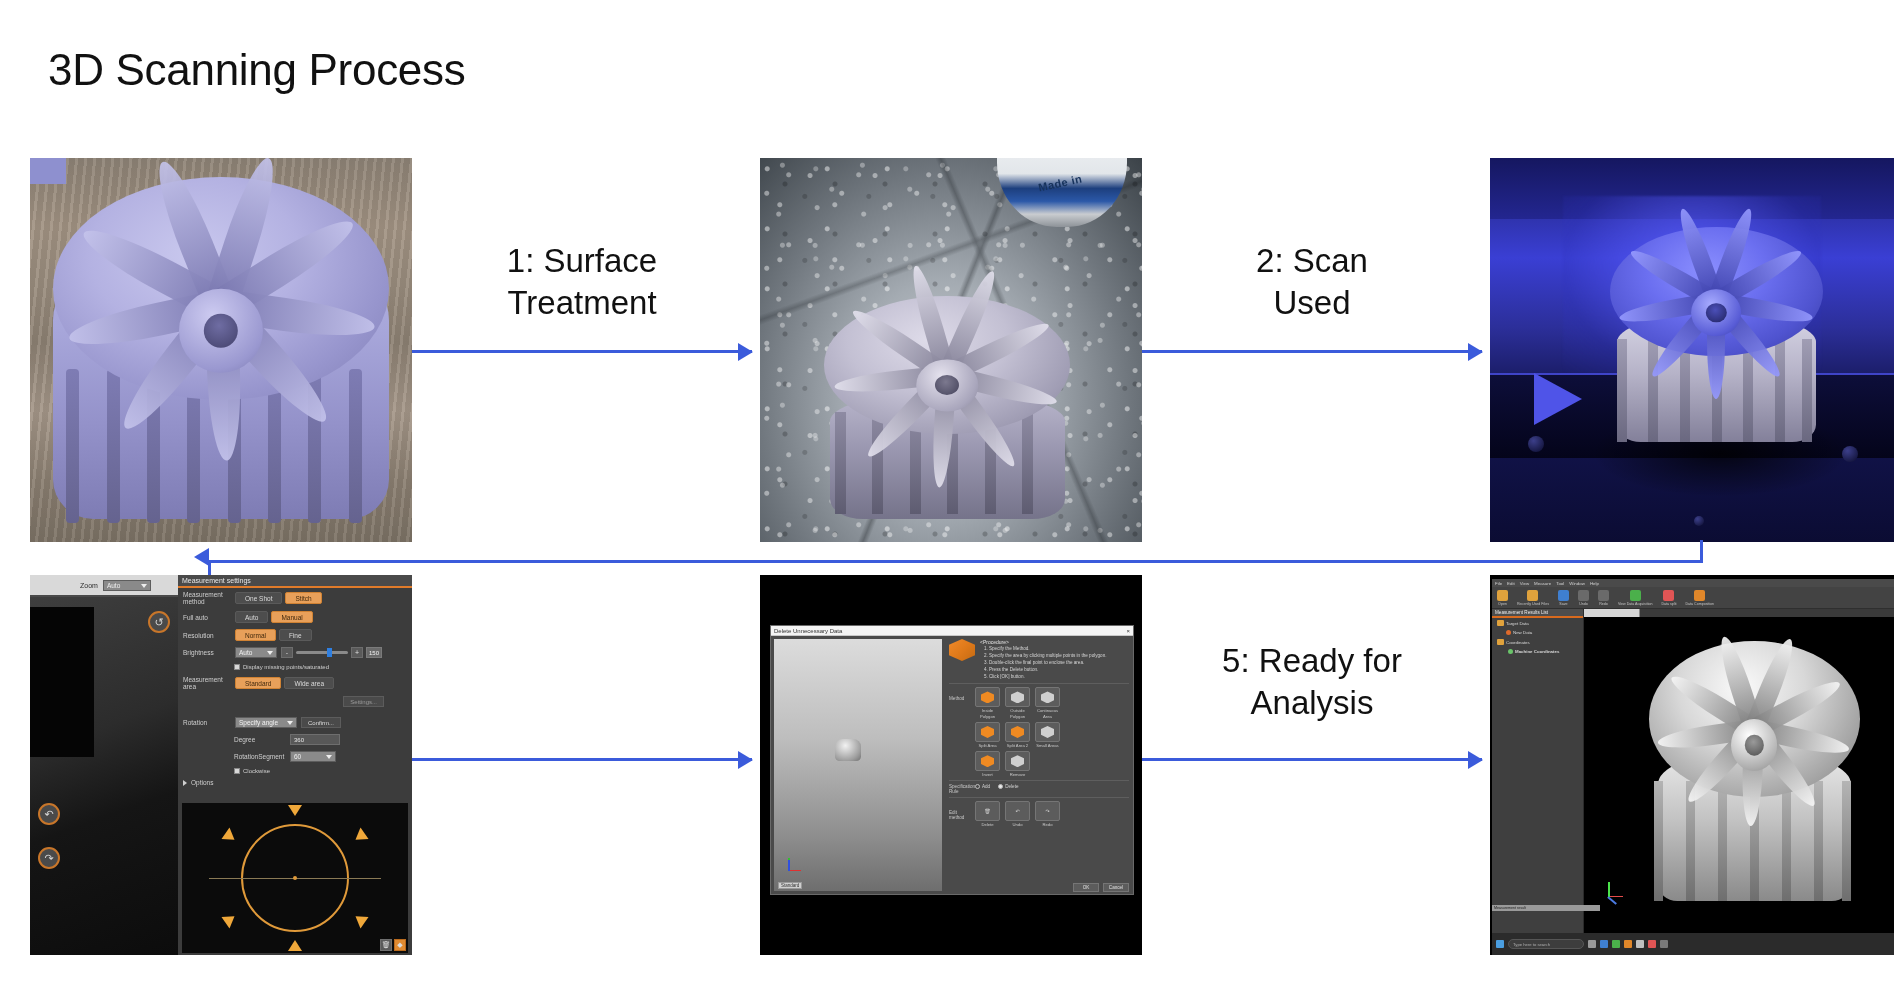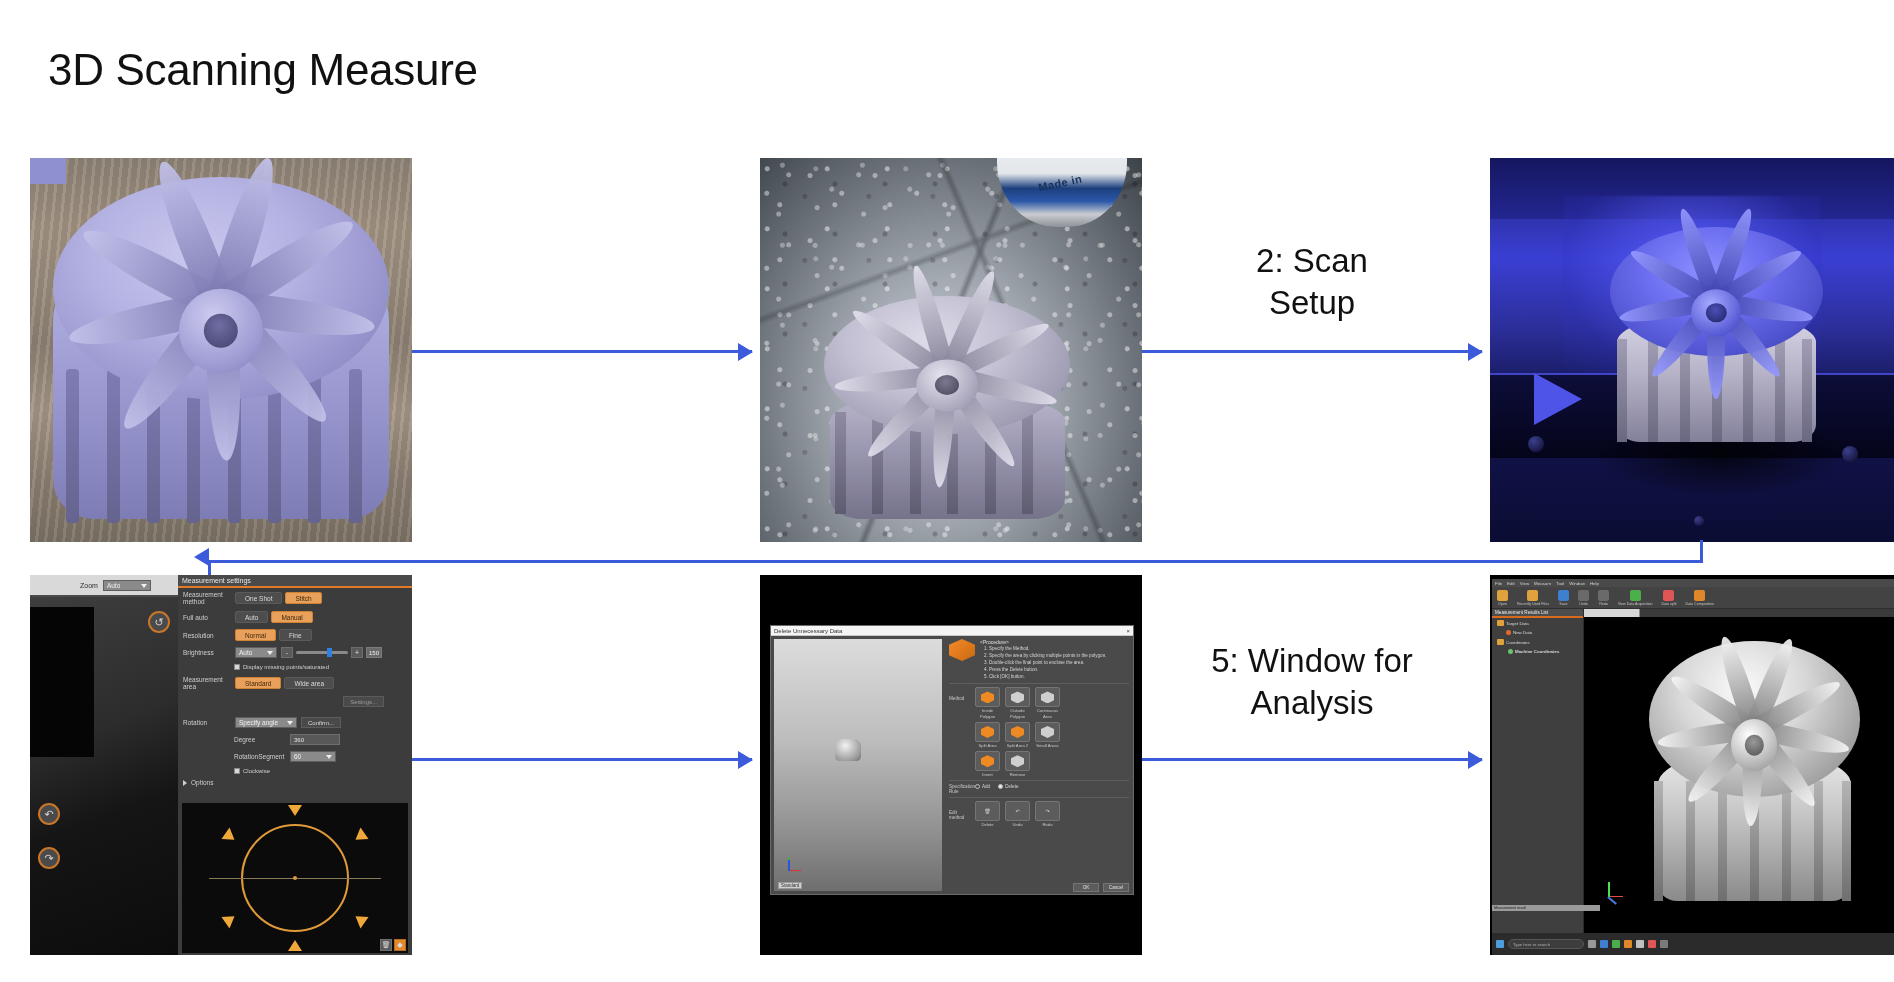--- a/index.html
+++ b/index.html
@@ -466,21 +466,21 @@
   #sw-results .caption-strip {
     position:absolute; left:0; bottom:22px; width:108px; height:6px; background:#9a9a9a;
     font-size:3.6px; color:#1a1a1a; display:flex; align-items:center; padding-left:2px;
   }
 </style>
 </head>
 <body>
 
 <div class="slide">
 
-  <div class="page-title">3D Scanning Measure</div>
+  <div class="page-title">3D Scanning Process</div>
 
   <div class="panel" id="photo-impeller-raw" style="left:30px; top:158px; width:382px; height:384px;">
     <div class="grain"></div>
     <div class="tl-blue"></div>
     <div class="body"></div>
     <div class="ribs">
       <i style="left:4%"></i>
         <i style="left:16%"></i>
         <i style="left:28%"></i>
         <i style="left:40%"></i>
@@ -498,20 +498,22 @@
       <div class="blade" style="transform:rotate(208deg)"></div>
       <div class="blade" style="transform:rotate(248deg)"></div>
       <div class="blade" style="transform:rotate(288deg)"></div>
       <div class="blade" style="transform:rotate(328deg)"></div>
     </div>
     <div class="hub-outer"></div>
     <div class="hub-inner"></div>
   </div>
 
   <div class="arrow" style="left:412px; top:350px; width:340px;"></div>
+  <div class="step-label center" style="left:452px; top:240px; width:260px;">1: Surface
+Treatment</div>
 
   <div class="panel" id="photo-impeller-coated" style="left:760px; top:158px; width:382px; height:384px;">
     <div class="speckle"></div>
     <div class="cracks"></div>
     <div class="can">
       <span class="madein">Made in</span>
     </div>
     <div class="part">
       <div class="skirt"></div>
       <div class="ribs">
@@ -533,21 +535,21 @@
         <div class="blade" style="transform:rotate(294deg)"></div>
         <div class="blade" style="transform:rotate(334deg)"></div>
       </div>
       <div class="hub-outer"></div>
       <div class="hub-inner"></div>
     </div>
   </div>
 
   <div class="arrow" style="left:1142px; top:350px; width:340px;"></div>
   <div class="step-label center" style="left:1182px; top:240px; width:260px;">2: Scan
-Setup</div>
+Used</div>
 
   <div class="panel" id="photo-scan-stage" style="left:1490px; top:158px; width:404px; height:384px;">
     <div class="topbar"></div>
     <div class="bluebeam"></div>
     <div class="stage"></div>
     <div class="tri"></div>
     <div class="shadow"></div>
     <div class="part">
       <div class="skirt"></div>
       <div class="ribs">
@@ -843,21 +845,21 @@
           <div class="dlg-foot">
             <button>OK</button>
             <button>Cancel</button>
           </div>
         </div>
       </div>
     </div>
   </div>
 
   <div class="arrow" style="left:1142px; top:758px; width:340px;"></div>
-  <div class="step-label center" style="left:1172px; top:640px; width:280px;">5: Window for
+  <div class="step-label center" style="left:1172px; top:640px; width:280px;">5: Ready for
 Analysis</div>
 
   <div class="panel sw" id="sw-results" style="left:1490px; top:575px; width:404px; height:380px;">
     <div class="appwin">
 
       <div class="menubar">
         <span>File</span>
         <span>Edit</span>
         <span>View</span>
         <span>Measure</span>

